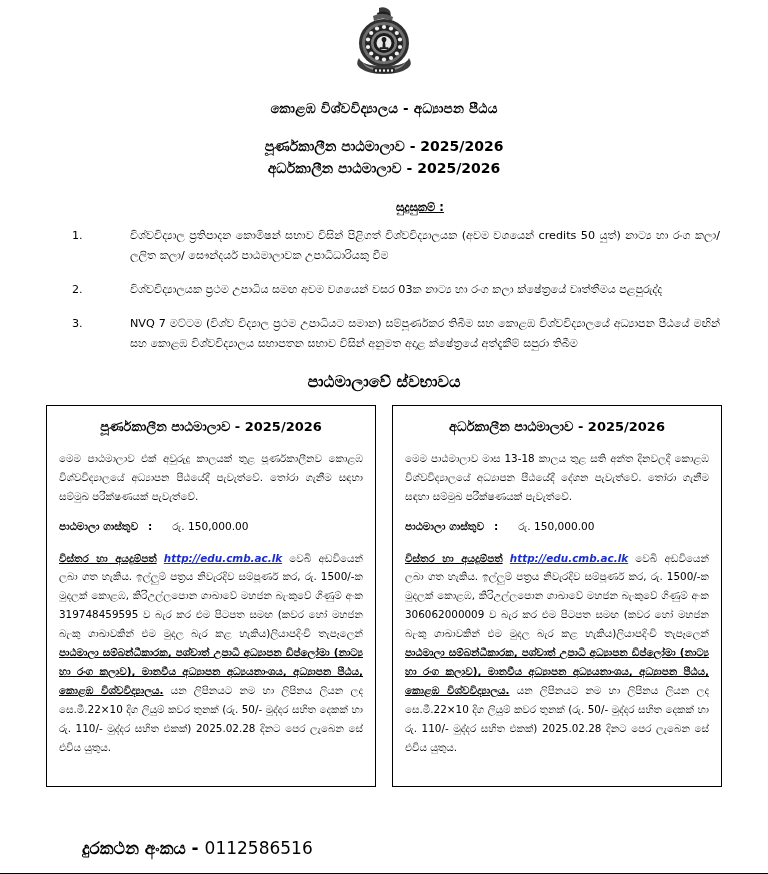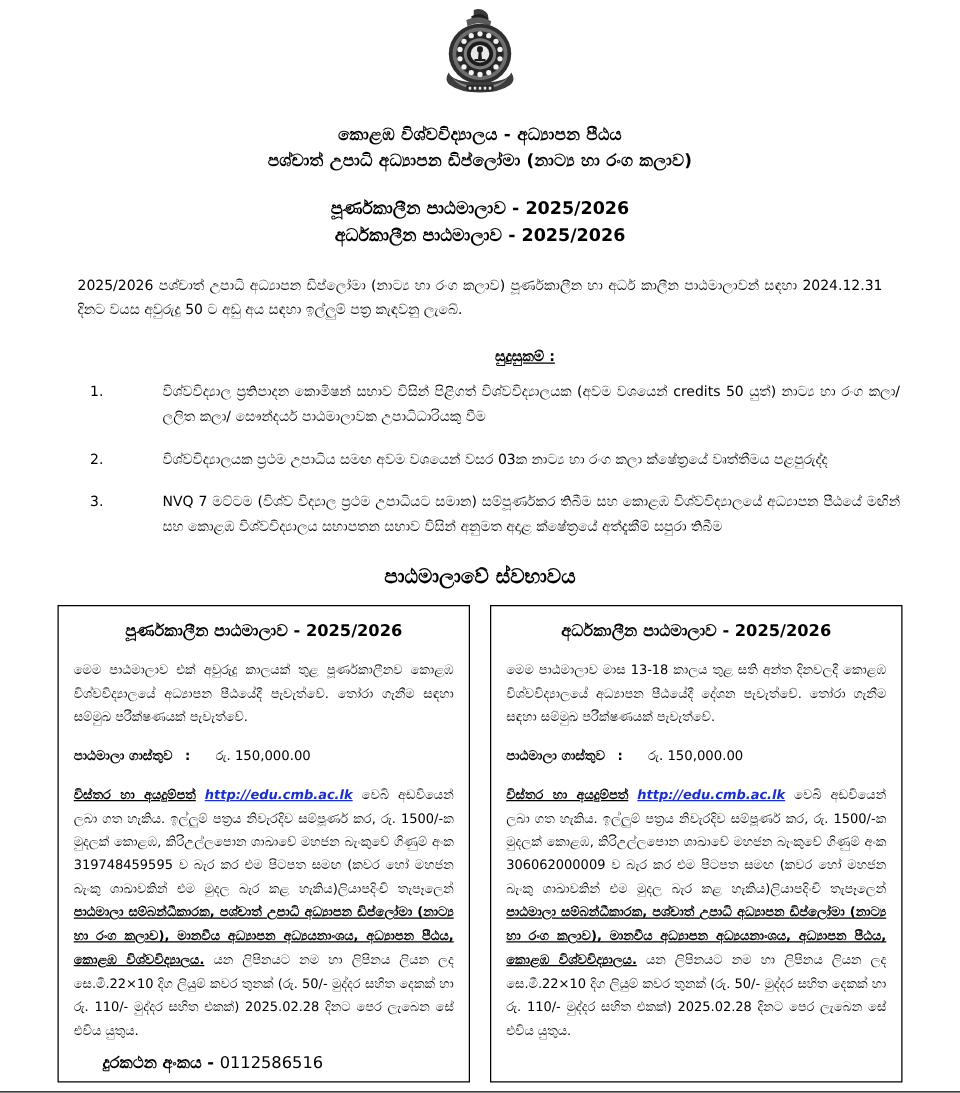--- a/index.html
+++ b/index.html
@@ -159,21 +159,21 @@
     color: #1a2fd0;
     font-weight: bold;
     font-style: italic;
   }
 
   
   .footer {
     position: absolute;
     left: 82px;
     bottom: 16px;
-    font-size: 13px;
+    font-size: 17px;
     font-weight: bold;
   }
   .footer-num {
     font-weight: normal;
   }
   .bottom-rule {
     position: absolute;
     left: 0;
     right: 0;
     bottom: 0;
@@ -231,29 +231,27 @@
           <rect x="34" y="63.4" width="2" height="2.3"></rect>
           <rect x="38" y="63.4" width="2" height="2.3"></rect>
           <rect x="42" y="63.4" width="2" height="2.3"></rect>
         </g>
       </svg>
     </span>
   </div>
 
   <div class="title-block">
     <div class="title-line">කොළඹ විශ්වවිද්‍යාලය - අධ්‍යාපන පීඨය</div>
-    <div class="title-line">පශ්චාත් උපාධි අධ්‍යාපන ඩිප්ලෝමා (නාට්‍ය හා රංග කලාව)</div>
   </div>
 
   <div class="course-year-block">
     <div class="course-year">පූර්ණකාලීන පාඨමාලාව - 2025/2026</div>
     <div class="course-year">අර්ධකාලීන පාඨමාලාව - 2025/2026</div>
   </div>
 
-  <div class="intro">2025/2026 පශ්චාත් උපාධි අධ්‍යාපන ඩිප්ලෝමා (නාට්‍ය හා රංග කලාව) පූර්ණකාලීන හා අර්ධ කාලීන පාඨමාලාවන් සඳහා 2024.12.31 දිනට වයස අවුරුදු 50 ට අඩු අය සඳහා ඉල්ලුම් පත්‍ර කැඳවනු ලැබේ.</div>
 
   <div class="qual-heading">සුදුසුකම් :</div>
 
   <div class="qual-list">
     <div class="qual-item">
       <div class="qual-num">1.</div>
       <div class="qual-text">විශ්වවිද්‍යාල ප්‍රතිපාදන කොමිෂන් සභාව විසින් පිළිගත් විශ්වවිද්‍යාලයක (අවම වශයෙන් credits 50 යුත්) නාට්‍ය හා රංග කලා/ ලලිත කලා/ සෞන්දර්ය පාඨමාලාවක උපාධිධාරියකු වීම</div>
     </div>
     <div class="qual-item">
       <div class="qual-num">2.</div>

